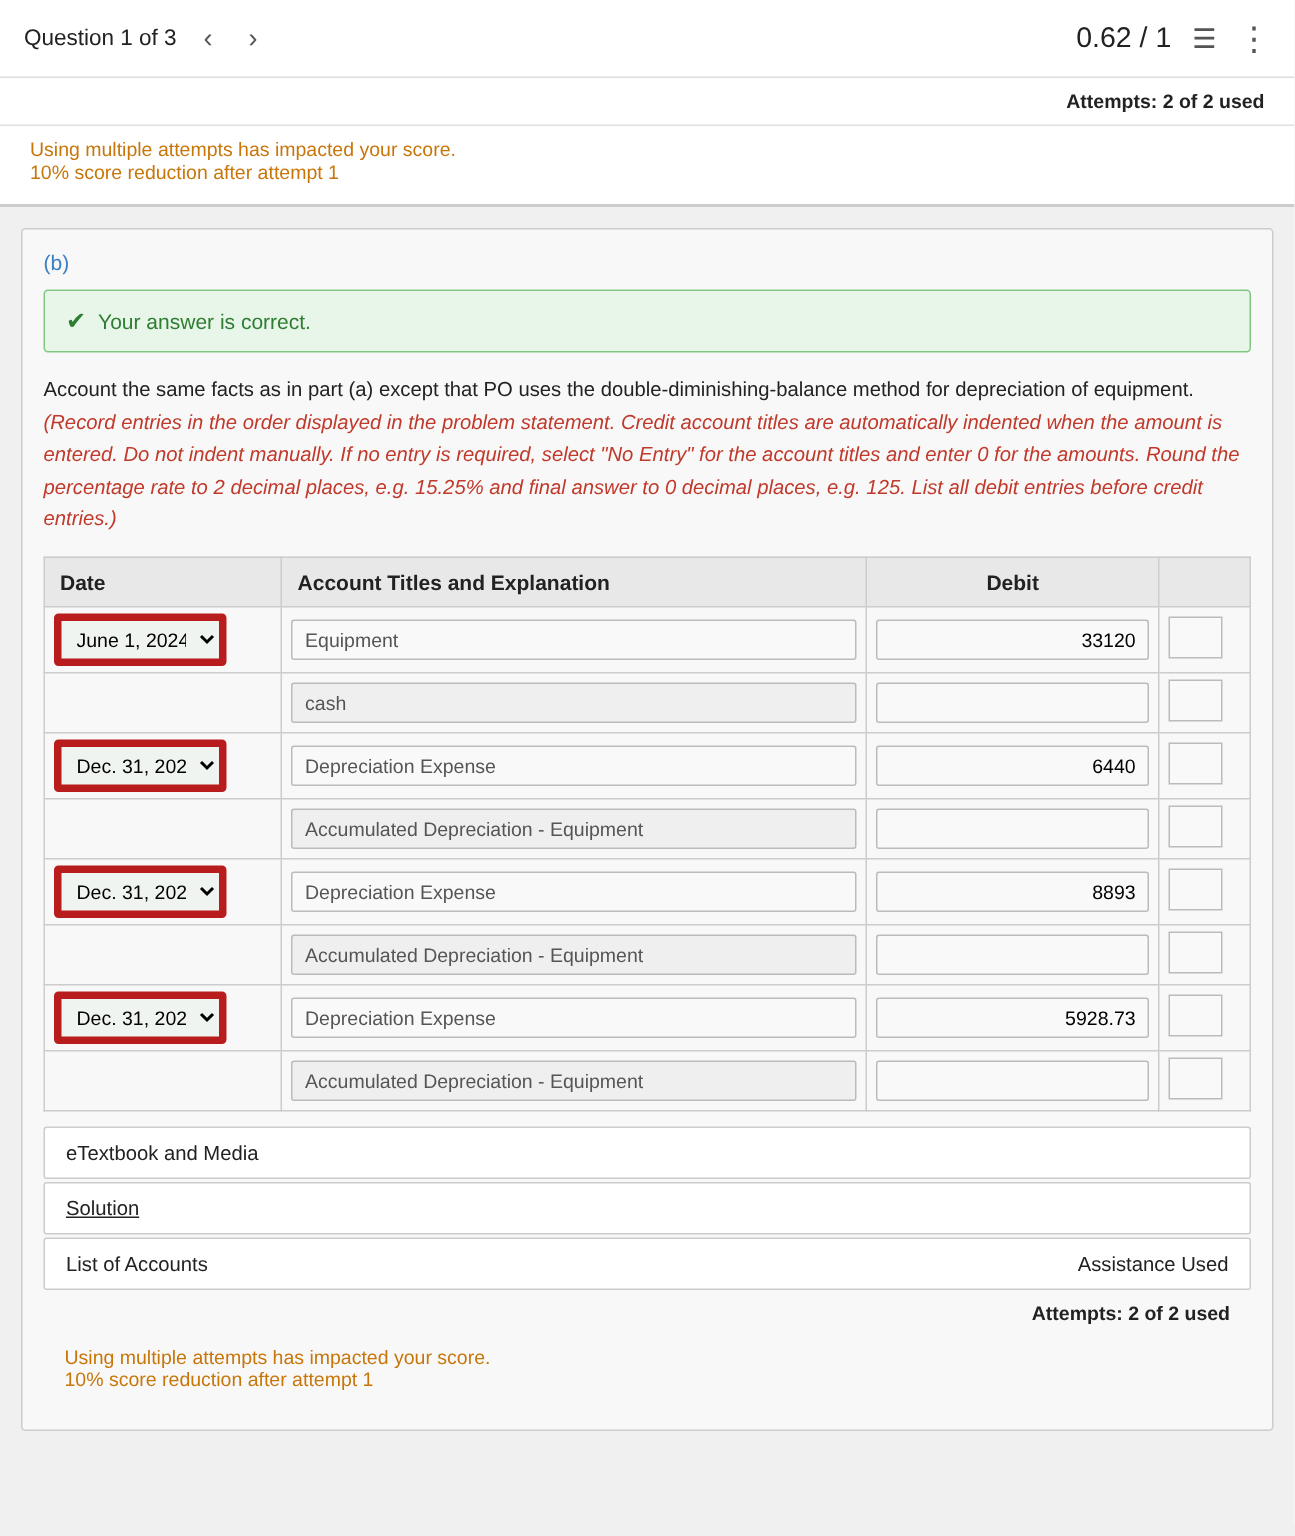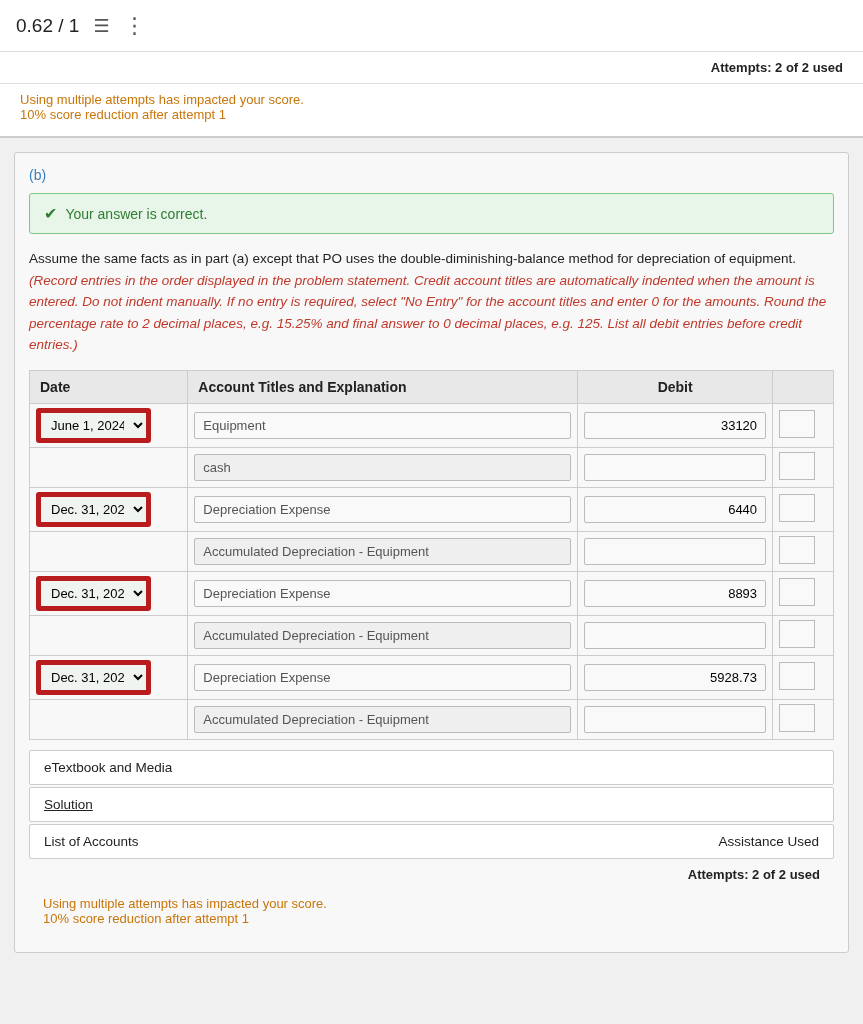--- a/index.html
+++ b/index.html
@@ -231,20 +231,25 @@
     .score-warning-bottom {
       padding: 6px 14px 12px 14px;
       font-size: 13px;
       color: #c8760a;
     }
   </style>
 </head>
 <body>
 
 <div class="top-bar">
+  <div class="top-bar-left">
+    <span class="question-label">Question 1 of 3</span>
+    <button class="nav-btn">‹</button>
+    <button class="nav-btn">›</button>
+  </div>
   <div class="top-bar-right">
     <span class="score-label">0.62 / 1</span>
     <span class="list-icon">☰</span>
     <span class="dots-icon">⋮</span>
   </div>
 </div>
 
 <div class="attempts-bar">
   <span>Attempts: 2 of 2 used</span>
 </div>
@@ -257,21 +262,21 @@
 <div class="section-b">
 
   <div class="section-label">(b)</div>
 
   <div class="correct-banner">
     <span class="correct-check">✔</span>
     <span>Your answer is correct.</span>
   </div>
 
   <div class="instructions">
-    <span>Assume the same facts as in part (a) except that PO uses the double-diminishing-balance method for depreciation of equipment.</span>
+    <span>Account the same facts as in part (a) except that PO uses the double-diminishing-balance method for depreciation of equipment.</span>
     <em>(Record entries in the order displayed in the problem statement. Credit account titles are automatically indented when the amount is entered. Do not indent manually. If no entry is required, select "No Entry" for the account titles and enter 0 for the amounts. Round the percentage rate to 2 decimal places, e.g. 15.25% and final answer to 0 decimal places, e.g. 125. List all debit entries before credit entries.)</em>
   </div>
 
   <table class="journal-table">
     <thead>
       <tr>
         <th>Date</th>
         <th>Account Titles and Explanation</th>
         <th class="debit-col">Debit</th>
         <th></th>

